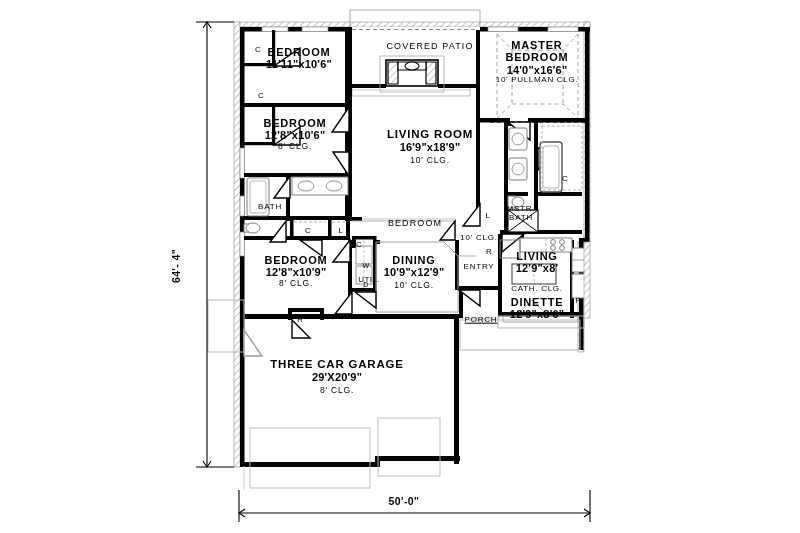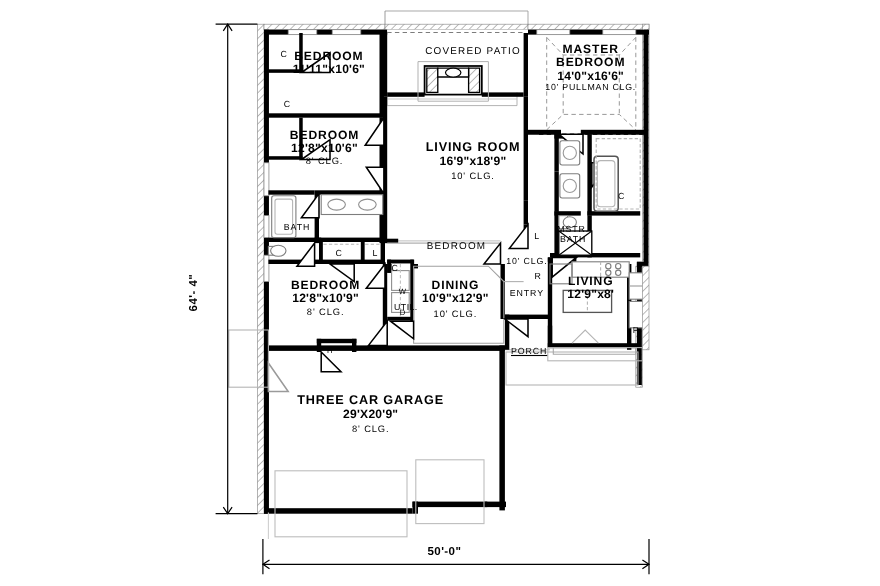--- a/index.html
+++ b/index.html
@@ -437,20 +437,25 @@
     <div class="room-name">BEDROOM</div>
     <div class="room-dim">14'0"x16'6"</div>
     <div class="room-sub">10' PULLMAN CLG.</div>
   </div>
 
   <div class="stack" style="left:537px; top:262px;">
     <div class="room-name">LIVING</div>
     <div class="room-dim">12'9"x8'</div>
   </div>
 
+  <div class="stack" style="left:537px; top:303px;">
+    <div class="room-sub" style="margin-bottom:2px;">CATH. CLG.</div>
+    <div class="room-name">DINETTE</div>
+    <div class="room-dim">12'9"x8'0"</div>
+  </div>
 
   <div class="stack" style="left:414px; top:272px;">
     <div class="room-name">DINING</div>
     <div class="room-dim">10'9"x12'9"</div>
     <div class="room-clg" style="margin-top:2px;">10' CLG.</div>
   </div>
 
   <div class="stack" style="left:337px; top:377px;text-align:center;">
     <div class="room-name big">THREE CAR GARAGE</div>
     <div class="room-dim">29'X20'9"</div>

